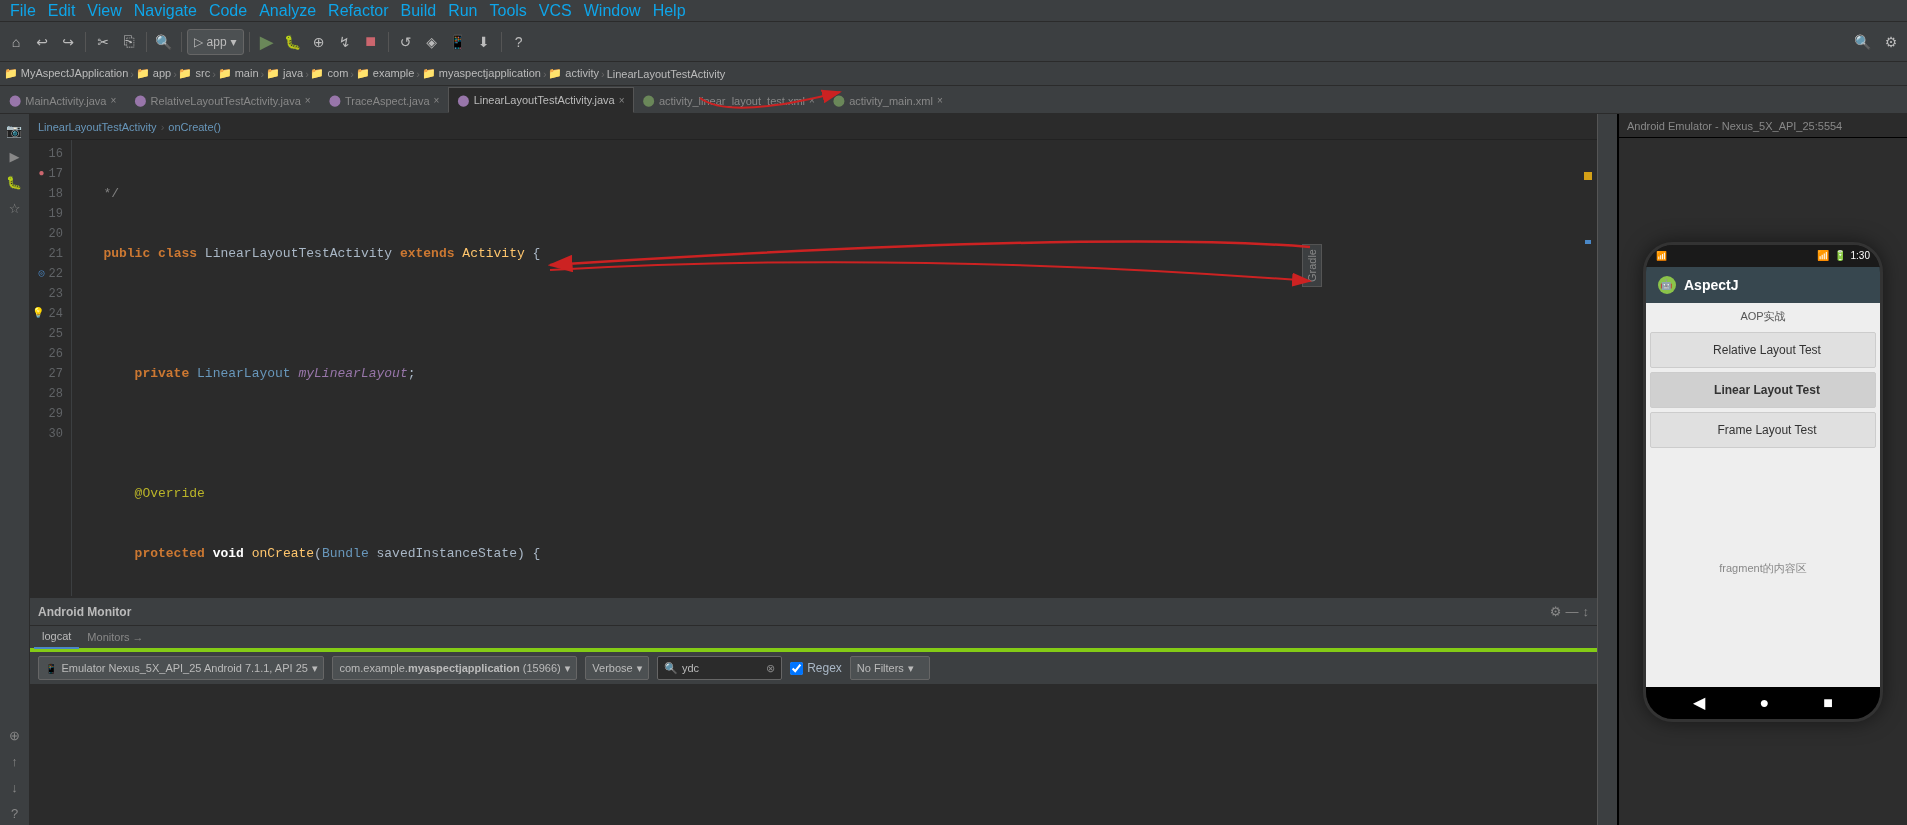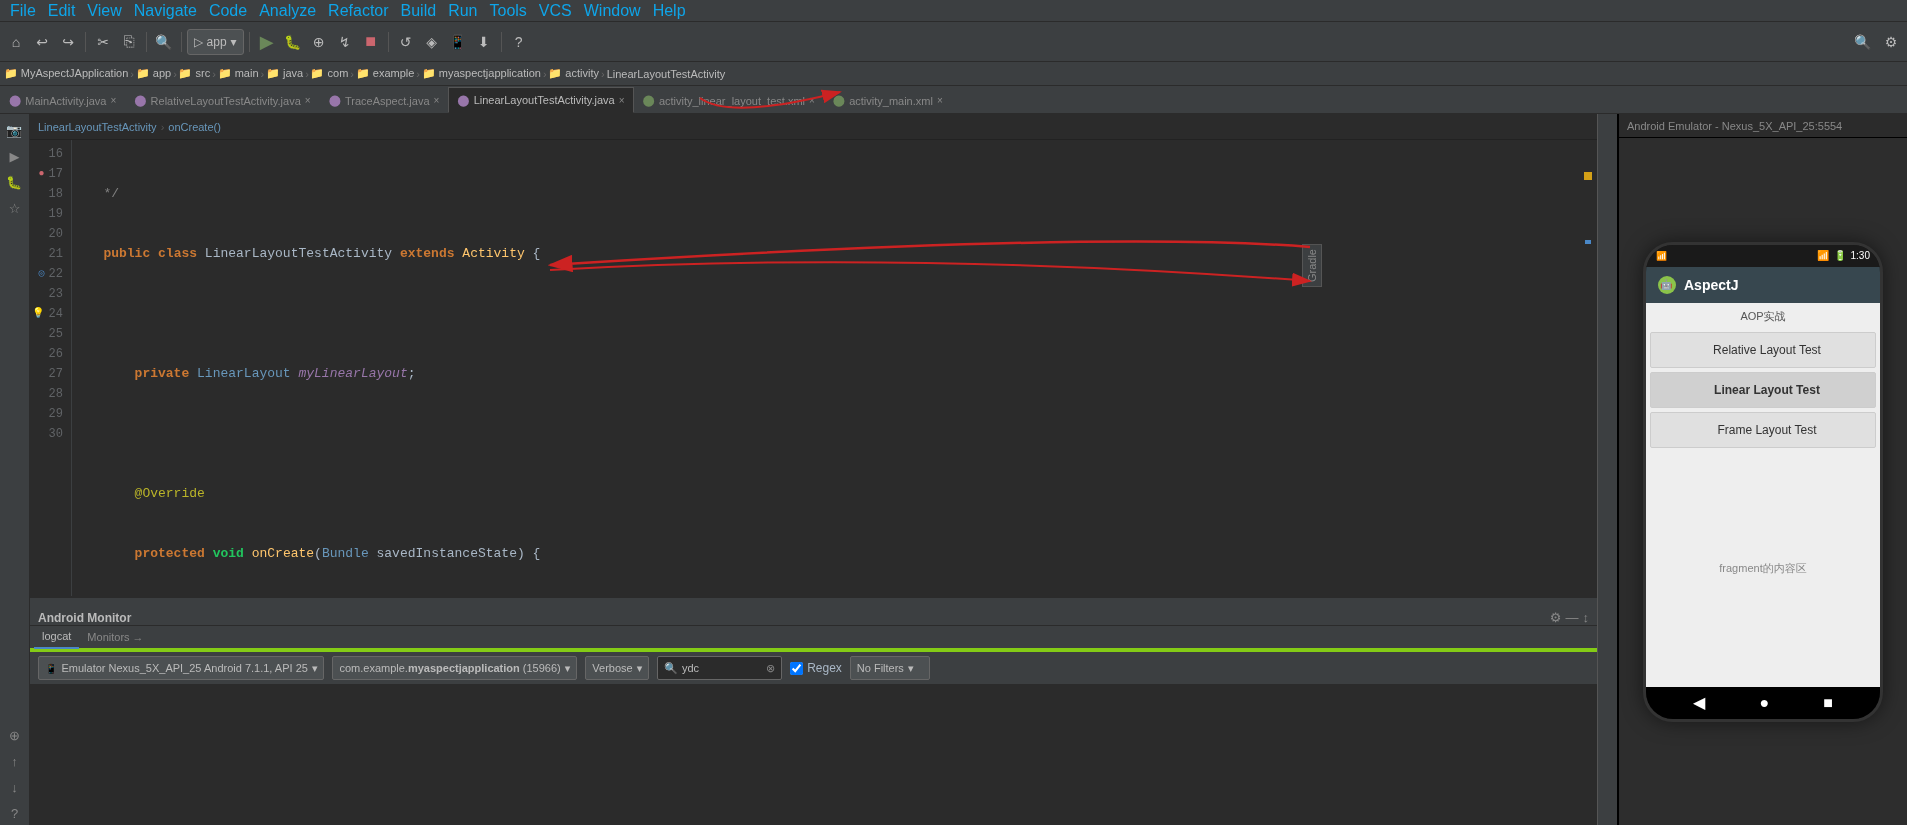--- a/index.html
+++ b/index.html
@@ -45,33 +45,33 @@
     .line-numbers { width: 42px; background: #2b2b2b; color: #606366; text-align: right; padding-right: 8px; padding-top: 4px; font-size: 12px; line-height: 20px; flex-shrink: 0; user-select: none; border-right: 1px solid #3c3f41; }
     .line-numbers div { height: 20px; display: flex; align-items: center; justify-content: flex-end; gap: 4px; }
     .code-content { flex: 1; padding: 4px 8px; line-height: 20px; white-space: pre; color: #a9b7c6; }
     .code-line { height: 20px; display: flex; align-items: center; }
 
     
     .kw-public { color: #cc7832; font-weight: bold; }
     .kw-class { color: #cc7832; font-weight: bold; }
     .kw-extends { color: #cc7832; font-weight: bold; }
     .kw-private { color: #cc7832; font-weight: bold; }
-    .kw-void { color: #22c55e; font-weight: bold; }
+    .kw-void { color: #ffffff; font-weight: bold; }
     .kw-protected { color: #cc7832; font-weight: bold; }
     .kw-override { color: #bbb529; }
     .class-name { color: #a9b7c6; }
     .class-ref { color: #ffc66d; }
     .field-ref { color: #9876aa; font-style: italic; }
     .method-ref { color: #ffc66d; }
     .comment { color: #808080; }
     .type-ref { color: #6897bb; }
 
     
     .android-monitor { background: #3c3f41; border-top: 2px solid #2b2b2b; flex-shrink: 0; }
-    .monitor-header { background: #3c3f41; height: 28px; display: flex; align-items: flex-end; padding: 0 8px; border-bottom: 1px solid #2b2b2b; gap: 4px; }
+    .monitor-header { background: #3c3f41; height: 28px; display: flex; align-items: center; padding: 0 8px; border-bottom: 1px solid #2b2b2b; gap: 4px; }
     .monitor-title { color: #bbbbbb; font-size: 12px; font-weight: bold; }
     .monitor-toolbar { display: flex; align-items: center; gap: 4px; margin-left: auto; }
     .monitor-icon { color: #888; cursor: pointer; font-size: 13px; }
 
     .monitor-tabs { background: #3c3f41; height: 26px; display: flex; align-items: center; padding: 0 4px; border-bottom: 4px solid #84cc16; }
     .monitor-tab { padding: 0 8px; height: 24px; display: flex; align-items: center; font-size: 11px; cursor: pointer; color: #888; }
     .monitor-tab.active { color: #bbbbbb; border-bottom: 2px solid #4a88c7; }
 
     .monitor-controls { background: #3c3f41; display: flex; align-items: center; padding: 4px 8px; gap: 8px; border-bottom: 1px solid #2b2b2b; flex-wrap: wrap; }
     .device-dropdown { background: #4c5052; border: 1px solid #666; color: #bbbbbb; height: 24px; padding: 0 6px; font-size: 11px; display: flex; align-items: center; gap: 4px; cursor: pointer; border-radius: 2px; }

